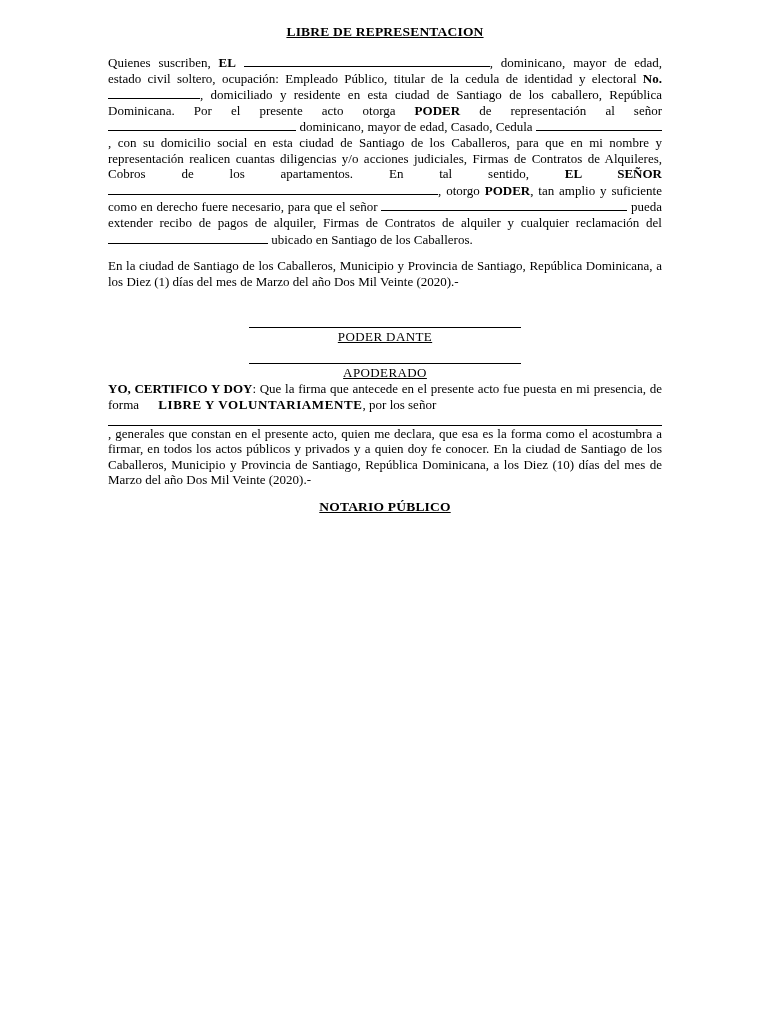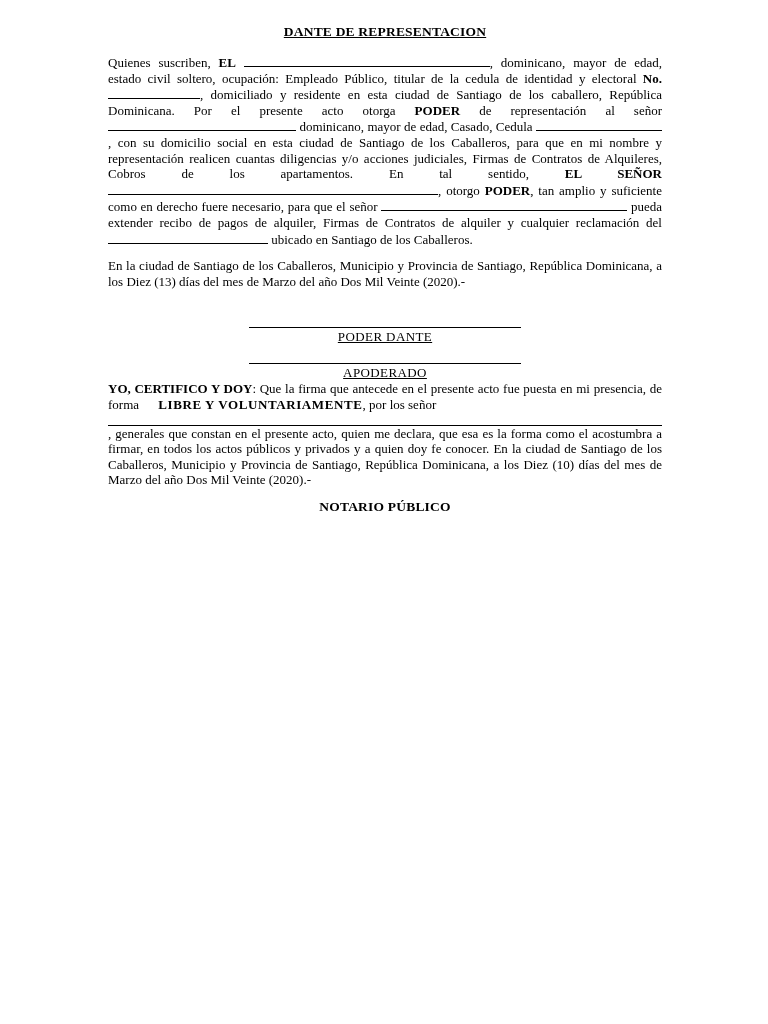--- a/index.html
+++ b/index.html
@@ -69,36 +69,37 @@
     font-size: 13px;
     line-height: 15.6px;
     text-align: justify;
   }
   .notary {
     text-align: center;
     font-weight: bold;
     font-size: 13.5px;
     margin-top: 10px;
     letter-spacing: 0.2px;
+    text-decoration: underline;
   }
   .spread {
     letter-spacing: 0.6px;
     margin-left: 16px;
   }
 </style>
 </head>
 <body>
 
 <div class="page">
 
-  <h1 class="doc-title">DANTE DE REPRESENTACION</h1>
+  <h1 class="doc-title">LIBRE DE REPRESENTACION</h1>
 
   <p class="body-par"><span>Quienes suscriben, </span><span class="b">EL</span> <span class="blank-wide"></span><span>, dominicano, mayor de edad, estado civil soltero, ocupación: Empleado Público, titular de la cedula de identidad y electoral </span><span class="b">No.</span> <span class="blank-sm"></span><span>, domiciliado y residente en esta ciudad de Santiago de los caballero, República Dominicana. Por el presente acto otorga </span><span class="b">PODER</span><span> de representación al señor </span> <span class="blank-xl"></span><span> dominicano, mayor de edad, Casado, Cedula </span><span class="blank-md"></span><span>, con su domicilio social en esta ciudad de Santiago de los Caballeros, para que en mi nombre y representación realicen cuantas diligencias y/o acciones judiciales, Firmas de Contratos de Alquileres, Cobros de los apartamentos. En tal sentido, </span><span class="b">EL SEÑOR</span> <span class="blank-line-l"></span><span>, otorgo </span><span class="b">PODER</span><span>, tan amplio y suficiente como en derecho fuere necesario, para que el señor </span><span class="blank-wide"></span><span> pueda extender recibo de pagos de alquiler, Firmas de Contratos de alquiler y cualquier reclamación del </span><span class="blank-lg"></span><span> ubicado en Santiago de los Caballeros.</span></p>
 
-  <p class="body-par">En la ciudad de Santiago de los Caballeros, Municipio y Provincia de Santiago, República Dominicana, a los Diez (13) días del mes de Marzo del año Dos Mil Veinte (2020).-</p>
+  <p class="body-par">En la ciudad de Santiago de los Caballeros, Municipio y Provincia de Santiago, República Dominicana, a los Diez (1) días del mes de Marzo del año Dos Mil Veinte (2020).-</p>
 
   <div class="sig-block">
     <div class="sig-rule"></div>
     <div class="sig-label">PODER DANTE</div>
     <div class="sig-rule"></div>
     <div class="sig-label apoderado">APODERADO</div>
   </div>
 
   <p class="body-par cert-par"><span class="b">YO, CERTIFICO Y DOY</span><span>: Que la firma que antecede en el presente acto fue puesta en mi presencia, de forma </span><span class="b spread">LIBRE Y VOLUNTARIAMENTE</span><span>, por los señor </span><span class="blank-full"></span><span>, generales que constan en el presente acto, quien me declara, que esa es la forma como el acostumbra a firmar, en todos los actos públicos y privados y a quien doy fe conocer. En la ciudad de Santiago de los Caballeros, Municipio y Provincia de Santiago, República Dominicana, a los Diez (10) días del mes de Marzo del año Dos Mil Veinte (2020).-</span></p>
 

